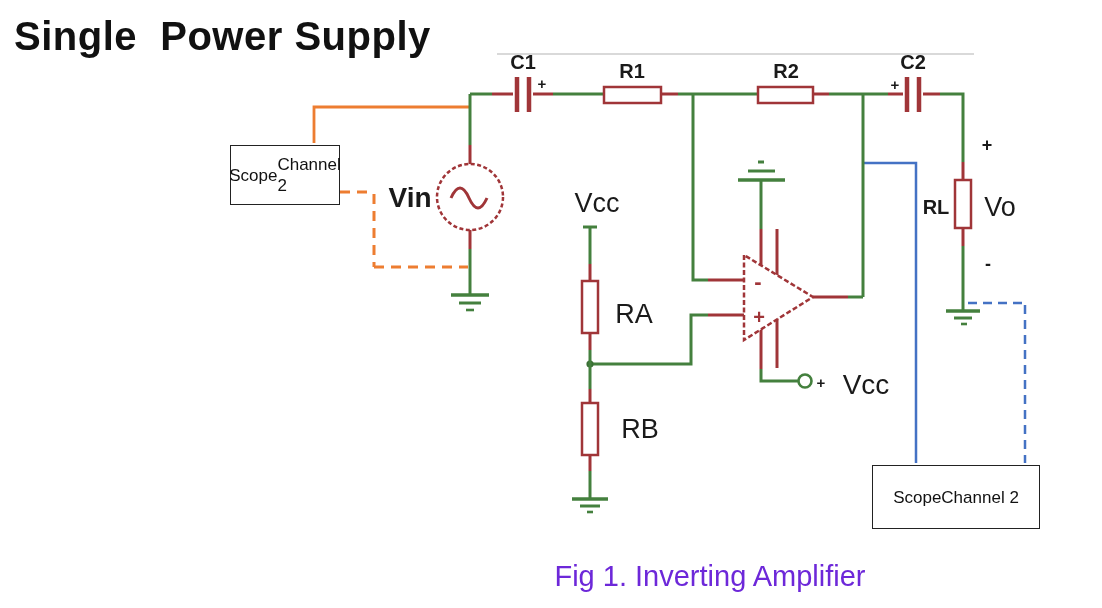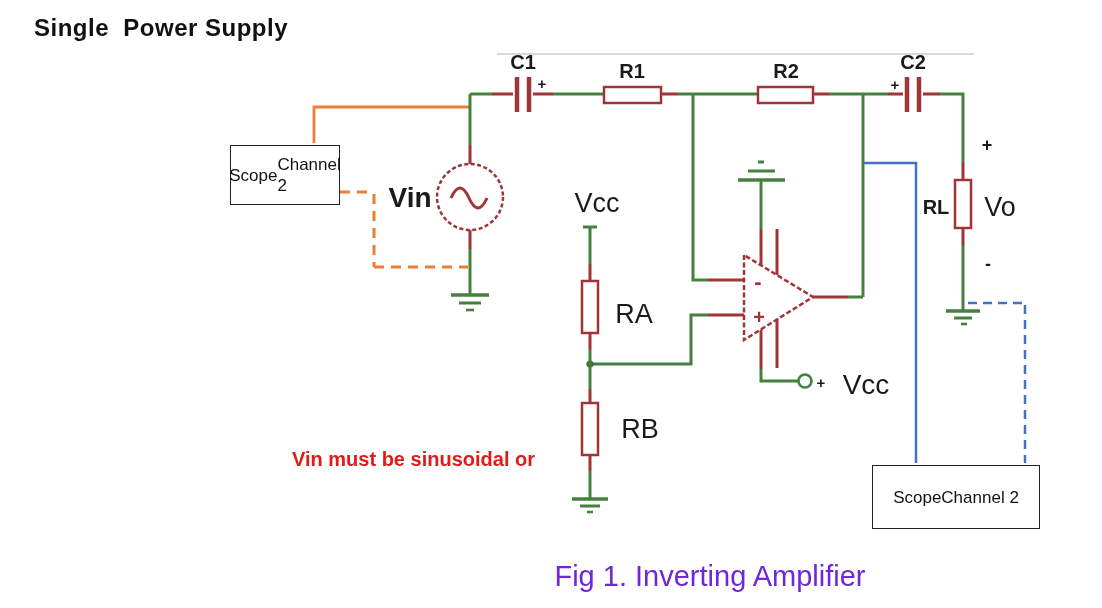--- a/index.html
+++ b/index.html
@@ -1,19 +1,19 @@
 <!DOCTYPE html>
 <html><head>
 <meta charset="utf-8">
 <style>
   html,body{margin:0;padding:0;background:#fff;}
   body{width:1102px;height:608px;position:relative;overflow:hidden;
        font-family:"Liberation Sans",sans-serif;}
   .abs{position:absolute;}
-  .title{left:34px;top:14px;font-size:24px;font-weight:bold;color:#111;
+  .title{left:14px;top:14px;font-size:40px;font-weight:bold;color:#111;
          white-space:pre;letter-spacing:.5px;}
   .note{left:292px;top:392px;font-size:20px;font-weight:bold;
         color:#e11b1b;line-height:27px;white-space:pre;}
   .caption{left:400px;top:560px;width:620px;text-align:center;
            font-size:29px;color:#6d28d9;}
   .scopebox{background:#fff;border:1.6px solid #222;display:flex;
             flex-direction:row;align-items:center;justify-content:center;
             font-size:17px;color:#111;line-height:21px;}
   .scope1{left:230px;top:145px;width:108px;height:58px;}
   .scope2{left:872px;top:465px;width:166px;height:62px;}
@@ -172,17 +172,16 @@
   <div>Scope</div>
   <div>Channel 2</div>
 </div>
 
 <div class="abs scopebox scope2">
   <div>Scope</div>
   <div>Channel 2</div>
 </div>
 
 <div class="abs note">
-  <div>Vin must be sinusoidal or</div>
   
 </div>
 
 <div class="abs caption">Fig 1. Inverting Amplifier</div>
 
 </body></html>

